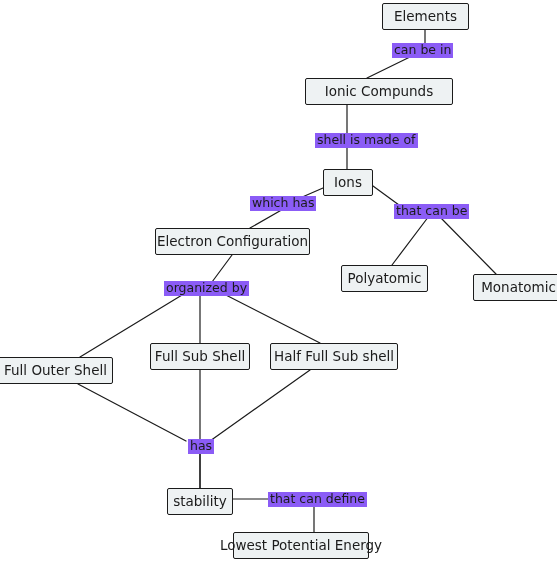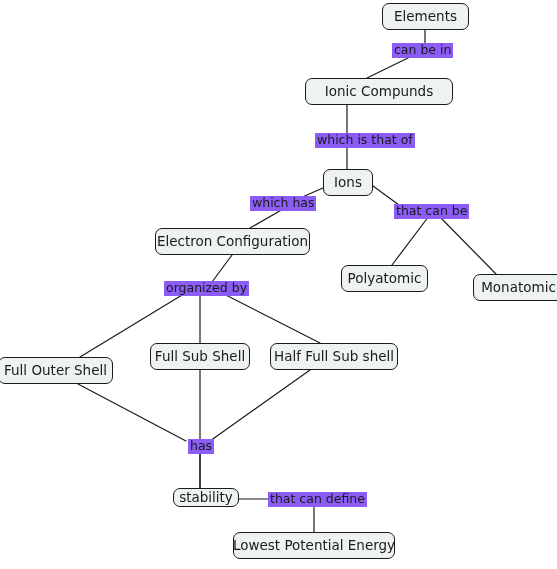--- a/index.html
+++ b/index.html
@@ -22,21 +22,21 @@
     left: 0;
     top: 0;
     width: 557px;
     height: 569px;
   }
   .node {
     position: absolute;
     box-sizing: border-box;
     background: #eef2f3;
     border: 1.3px solid #1b1b1b;
-    border-radius: 7px;
+    border-radius: 2px;
     color: #1b1b1b;
     font-size: 13.5px;
     line-height: 1;
     display: flex;
     align-items: center;
     justify-content: center;
     white-space: nowrap;
     padding: 0 9px;
     z-index: 3;
   }
@@ -109,31 +109,31 @@
     </div>
 
   <div class="node" style="left: 150px; top: 343px; width: 100px; height: 27px;">
       <span>Full Sub Shell</span>
     </div>
 
   <div class="node" style="left: 270px; top: 343px; width: 128px; height: 27px; text-align: center;">
       <span>Half Full Sub shell</span>
     </div>
 
-  <div class="node" style="left: 173px; top: 488px; width: 66px; height: 19px;">
+  <div class="node" style="left: 167px; top: 488px; width: 66px; height: 27px;">
       <span>stability</span>
     </div>
 
-  <div class="node" style="left: 233px; top: 532px; width: 162px; height: 27px;">
+  <div class="node" style="left: 233px; top: 532px; width: 136px; height: 27px;">
       <span>Lowest Potential Energy</span>
     </div>
 
   <div class="edge-label" style="left: 392px; top: 43px;"><span>can be in</span></div>
 
-  <div class="edge-label" style="left: 315px; top: 133px;"><span>which is that of</span></div>
+  <div class="edge-label" style="left: 315px; top: 133px;"><span>shell is made of</span></div>
 
   <div class="edge-label" style="left: 394px; top: 204px;"><span>that can be</span></div>
 
   <div class="edge-label" style="left: 250px; top: 196px;"><span>which has</span></div>
 
   <div class="edge-label" style="left: 164px; top: 281px;"><span>organized by</span></div>
 
   <div class="edge-label" style="left: 188px; top: 439px;"><span>has</span></div>
 
   <div class="edge-label" style="left: 268px; top: 492px;"><span>that can define</span></div>

